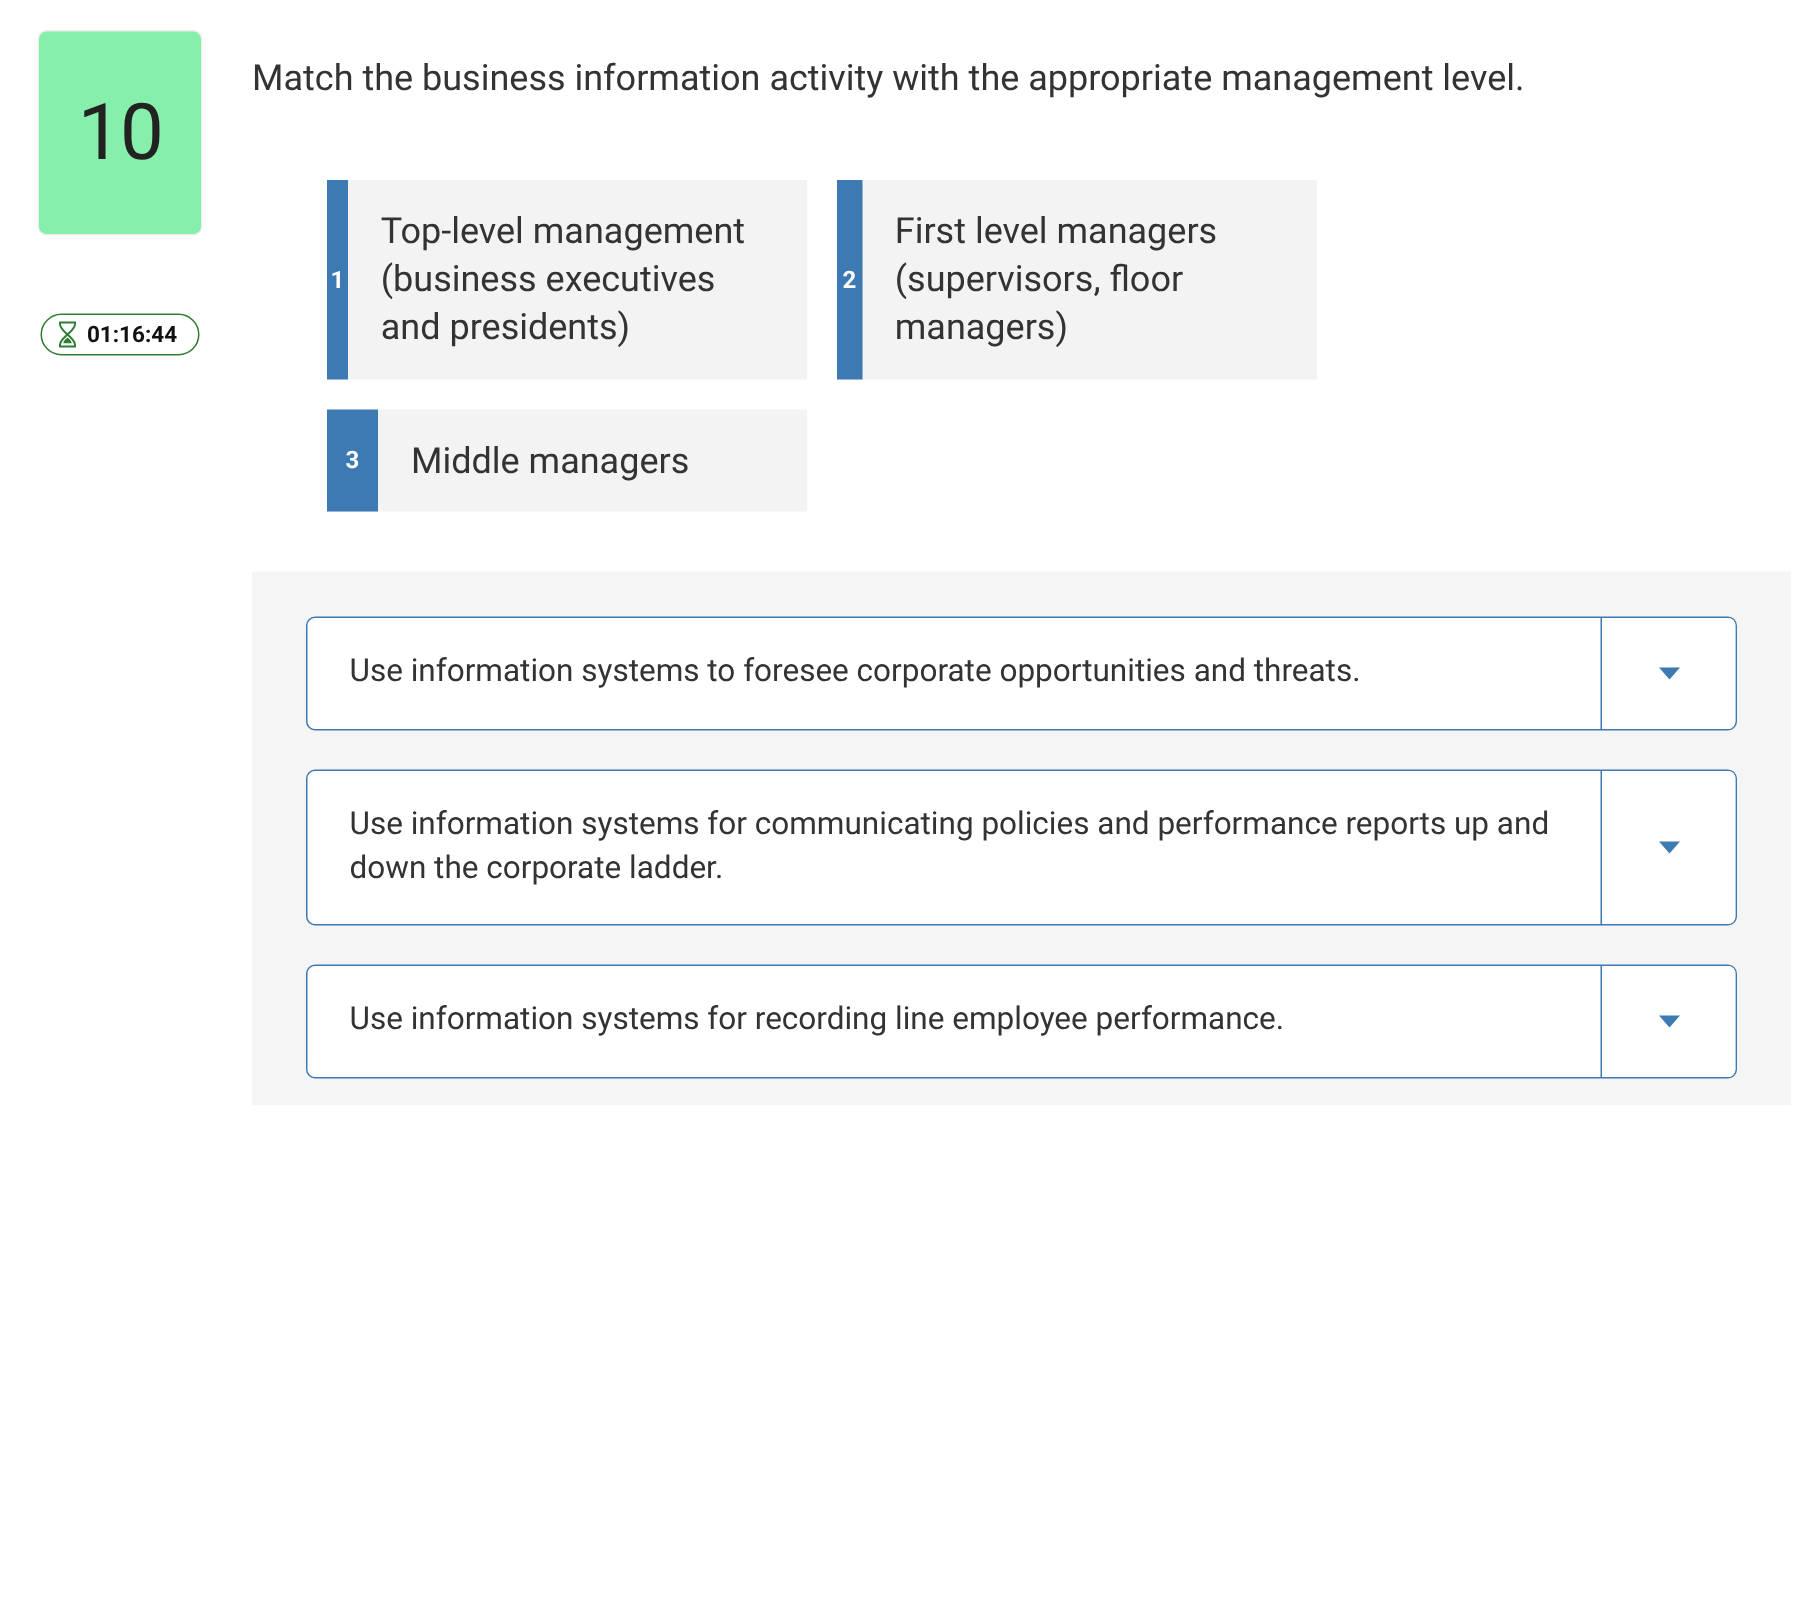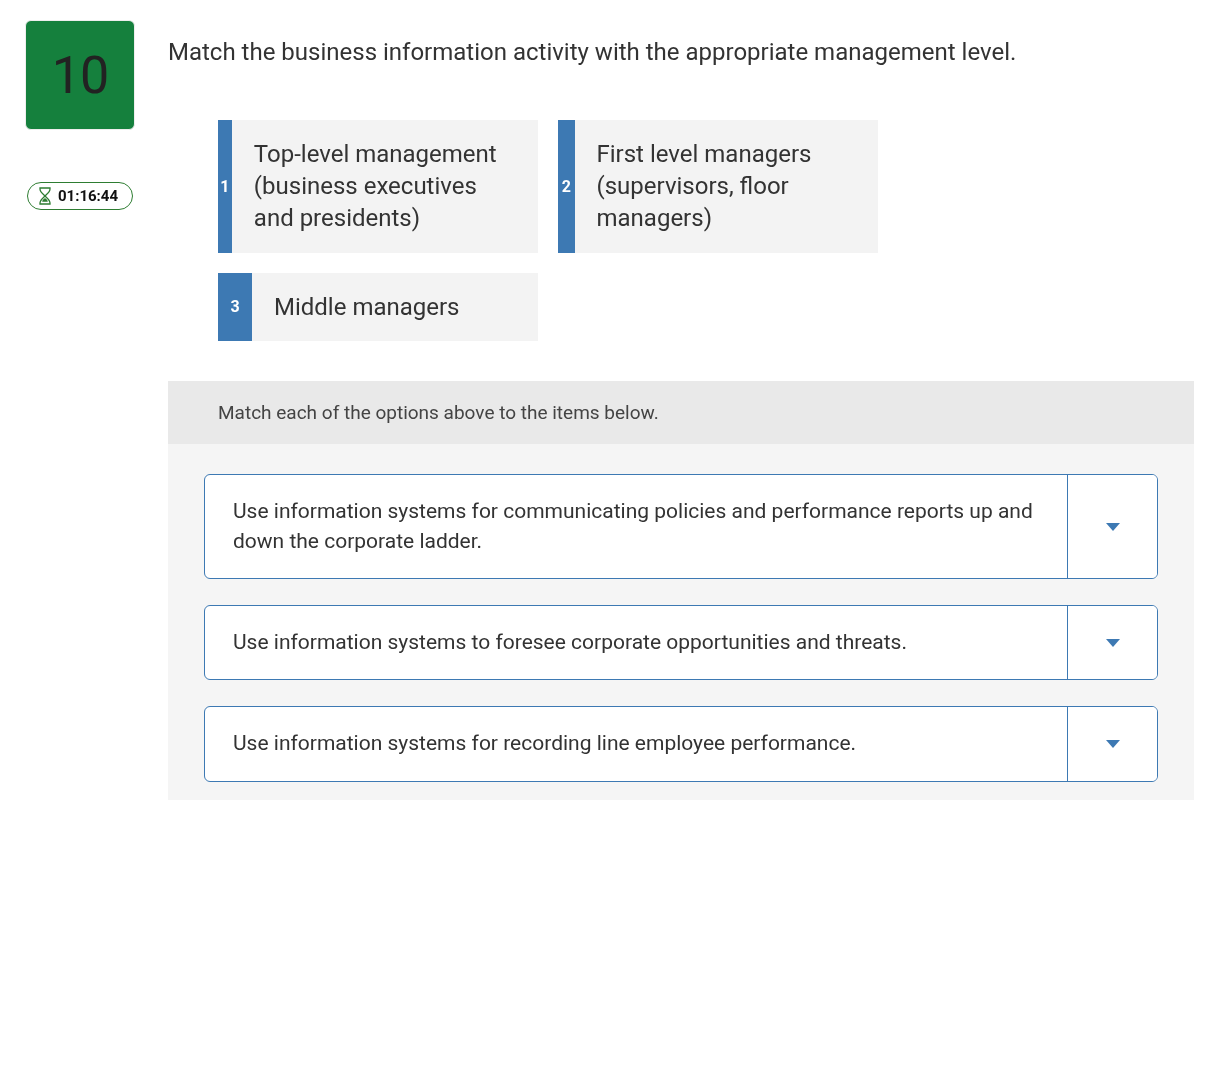--- a/index.html
+++ b/index.html
@@ -18,27 +18,27 @@
   }
   .left-col {
     width: 140px;
     flex: 0 0 140px;
     display: flex;
     flex-direction: column;
     align-items: center;
   }
   .qnum-box {
     width: 110px;
-    height: 110px;
+    height: 137px;
     border: 1px solid #eee;
     border-radius: 6px;
     display: flex;
     align-items: center;
     justify-content: center;
-    background: #15803d;
+    background: #86efac;
   }
   .qnum {
     font-size: 52px;
     font-weight: 400;
     color: #222;
     letter-spacing: -1px;
   }
   .timer-pill {
     margin-top: 52px;
     border: 1.5px solid #2e7d32;
@@ -179,38 +179,37 @@
         <div class="option-tag">2</div>
         <div class="option-label">First level managers (supervisors, floor managers)</div>
       </div>
       <div class="option-card">
         <div class="option-tag">3</div>
         <div class="option-label">Middle managers</div>
       </div>
     </div>
 
     <div class="match-section">
-      <div class="match-header">Match each of the options above to the items below.</div>
       <div class="match-items">
+
+        <div class="match-row">
+          <div class="match-text">Use information systems to foresee corporate opportunities and threats.</div>
+          <div class="match-drop">
+            <span class="chev-down"></span>
+          </div>
+        </div>
 
         <div class="match-row">
           <div class="match-text">Use information systems for communicating policies and performance reports up and down the corporate ladder.</div>
           <div class="match-drop">
             <span class="chev-down"></span>
           </div>
         </div>
 
         <div class="match-row">
-          <div class="match-text">Use information systems to foresee corporate opportunities and threats.</div>
-          <div class="match-drop">
-            <span class="chev-down"></span>
-          </div>
-        </div>
-
-        <div class="match-row">
           <div class="match-text">Use information systems for recording line employee performance.</div>
           <div class="match-drop">
             <span class="chev-down"></span>
           </div>
         </div>
 
       </div>
     </div>
 
   </div>

